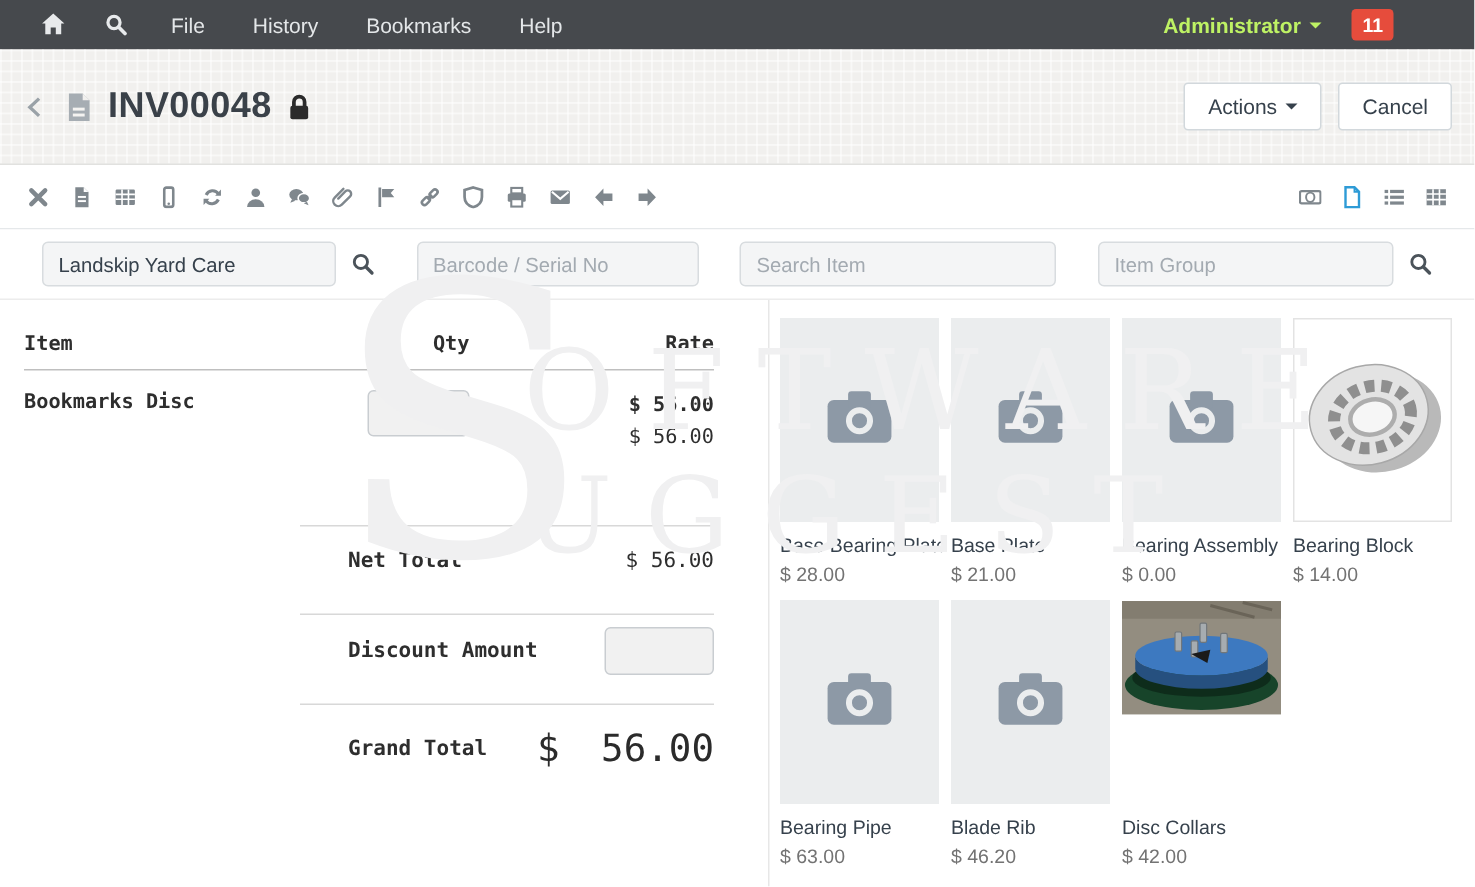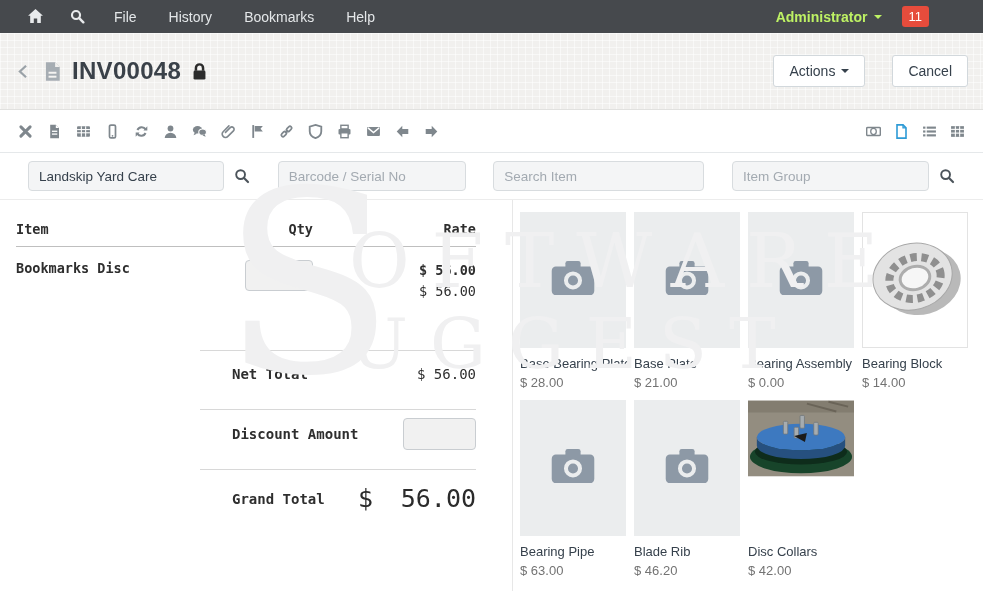--- a/index.html
+++ b/index.html
@@ -8,34 +8,34 @@
   .app { position:relative; width:983px; height:591px; }
 
   
   .navbar { height:33px; background:#46494D; display:flex; align-items:center; padding:0 14px; }
   .nav-ic { color:#E8EAEC; display:inline-flex; align-items:center; padding:0 13px; cursor:pointer; }
   .nav-item { color:#E4E7E9; font-size:14px; padding:0 16px; cursor:pointer; }
   .nav-right { margin-left:auto; display:flex; align-items:center; }
   .nav-user { color:#bef264; font-size:14px; font-weight:600; display:inline-flex; align-items:center; cursor:pointer; }
   .caret { display:inline-block; width:0; height:0; border-left:4px solid transparent;
     border-right:4px solid transparent; border-top:4px solid currentColor; margin-left:6px; }
-  .badge { background:#E64C3C; color:#fff; font-size:13px; font-weight:normal; border-radius:3px;
+  .badge { background:#E64C3C; color:#fff; font-size:13px; font-weight:bold; border-radius:3px;
     padding:3px 7px; margin-left:20px; margin-right:40px; cursor:pointer; }
 
   
   .page-head { height:77px; background:#F1F0EE;
     background-image:linear-gradient(rgba(255,255,255,.5) 1px, transparent 1px),
       linear-gradient(90deg, rgba(255,255,255,.5) 1px, transparent 1px);
     background-size:7px 7px; border-bottom:1px solid #E1E1DF;
     display:flex; align-items:center; padding:0 15px; }
   .back { color:#9AA2A8; display:inline-flex; margin-right:10px; cursor:pointer; }
   .doc { display:inline-flex; margin-right:9px; }
   .page-title { font-size:24px; font-weight:600; color:#3A4149; letter-spacing:.3px; }
   .lock { display:inline-flex; margin-left:9px; }
-  .head-actions { margin-left:auto; display:flex; gap:27px; }
+  .head-actions { margin-left:auto; display:flex; gap:11px; }
   .btn { background:#fff; border:1px solid #D2D8DC; border-radius:3px; color:#36414C;
     font-family:inherit; font-size:14px; padding:7px 15px; cursor:pointer; display:inline-flex; align-items:center; }
 
   
   .toolbar { height:43px; background:#fff; border-bottom:1px solid #E5E8EA;
     display:flex; align-items:center; padding:0 18px; }
   .tb-left { display:flex; align-items:center; gap:14px; }
   .tb-right { margin-left:auto; display:flex; align-items:center; gap:13px; }
   .tbi { color:#7F878D; display:inline-flex; cursor:pointer; }
   .tbi.active { color:#2E9BD6; }

